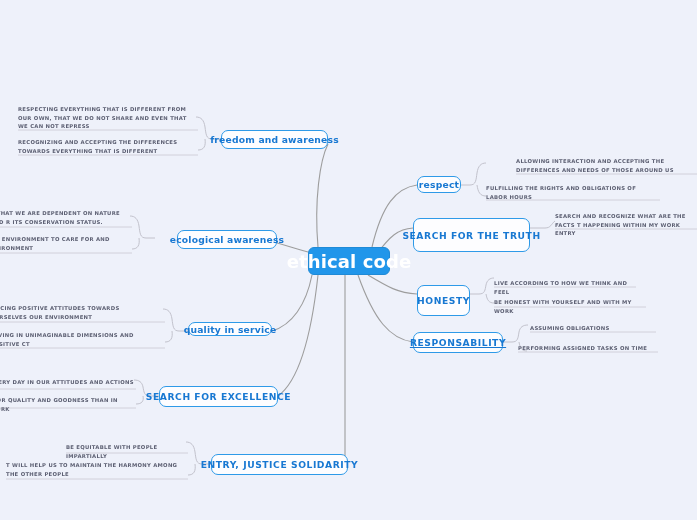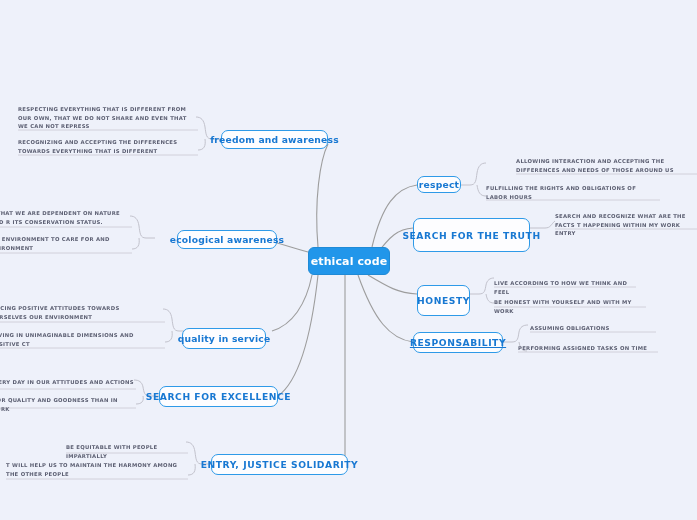--- a/index.html
+++ b/index.html
@@ -34,21 +34,21 @@
     border-radius: 7px;
     display: flex;
     align-items: center;
     justify-content: center;
   }
   .root-node {
     background: #2196ea;
     border: 1px solid #1f8ad6;
     color: #ffffff;
     font-weight: bold;
-    font-size: 11px;
+    font-size: 18px;
     padding: 8px 14px;
     border-radius: 6px;
     letter-spacing: 0.1px;
   }
   .branch-node {
     background: #fdfdff;
     border: 1.6px solid #2e9ae8;
     color: #1878d2;
     font-weight: bold;
     font-size: 9.2px;
@@ -124,21 +124,21 @@
       <line x1="530" y1="332" x2="656" y2="332"></line>
       <line x1="518" y1="352" x2="658" y2="352"></line>
     </g>
   </svg>
 
   <div class="node root-node" id="root-node" style="left: 308px; top: 247px; width: 82px; height: 28px;">ethical code</div>
 
   <div id="branch-layer">
       <div class="node branch-node" style="left: 221px; top: 130px; width: 107px; height: 19px;">freedom and awareness</div>
       <div class="node branch-node" style="left: 155px; top: 230px; width: 100px; height: 19px; margin-left: 22px;">ecological awareness</div>
-      <div class="node branch-node" style="left: 182px; top: 322px; width: 84px; height: 21px; margin-top: 6px;">quality in service</div>
+      <div class="node branch-node" style="left: 188px; top: 322px; width: 84px; height: 14px;">quality in service</div>
       <div class="node branch-node caps" style="left: 159px; top: 386px; width: 119px; height: 21px;">SEARCH FOR EXCELLENCE</div>
       <div class="node branch-node caps" style="left: 211px; top: 454px; width: 137px; height: 21px;">ENTRY, JUSTICE SOLIDARITY</div>
       <div class="node branch-node" style="left: 417px; top: 176px; width: 44px; height: 17px;">respect</div>
       <div class="node branch-node caps" style="left: 413px; top: 218px; width: 117px; height: 34px;">SEARCH FOR THE TRUTH</div>
       <div class="node branch-node caps" style="left: 417px; top: 285px; width: 53px; height: 31px;">HONESTY</div>
       <div class="node branch-node caps" style="left: 413px; top: 332px; width: 90px; height: 21px; text-decoration: underline;">RESPONSABILITY</div>
     </div>
   <div id="leaf-layer">
       <div class="leaf left" style="left: 18px; top: 103px; width: 180px;">RESPECTING EVERYTHING THAT IS DIFFERENT FROM OUR OWN, THAT WE DO NOT SHARE AND EVEN THAT WE CAN NOT REPRESS</div>
       <div class="leaf left" style="left: 18px; top: 136px; width: 180px;">RECOGNIZING AND ACCEPTING THE DIFFERENCES TOWARDS EVERYTHING THAT IS DIFFERENT</div>

